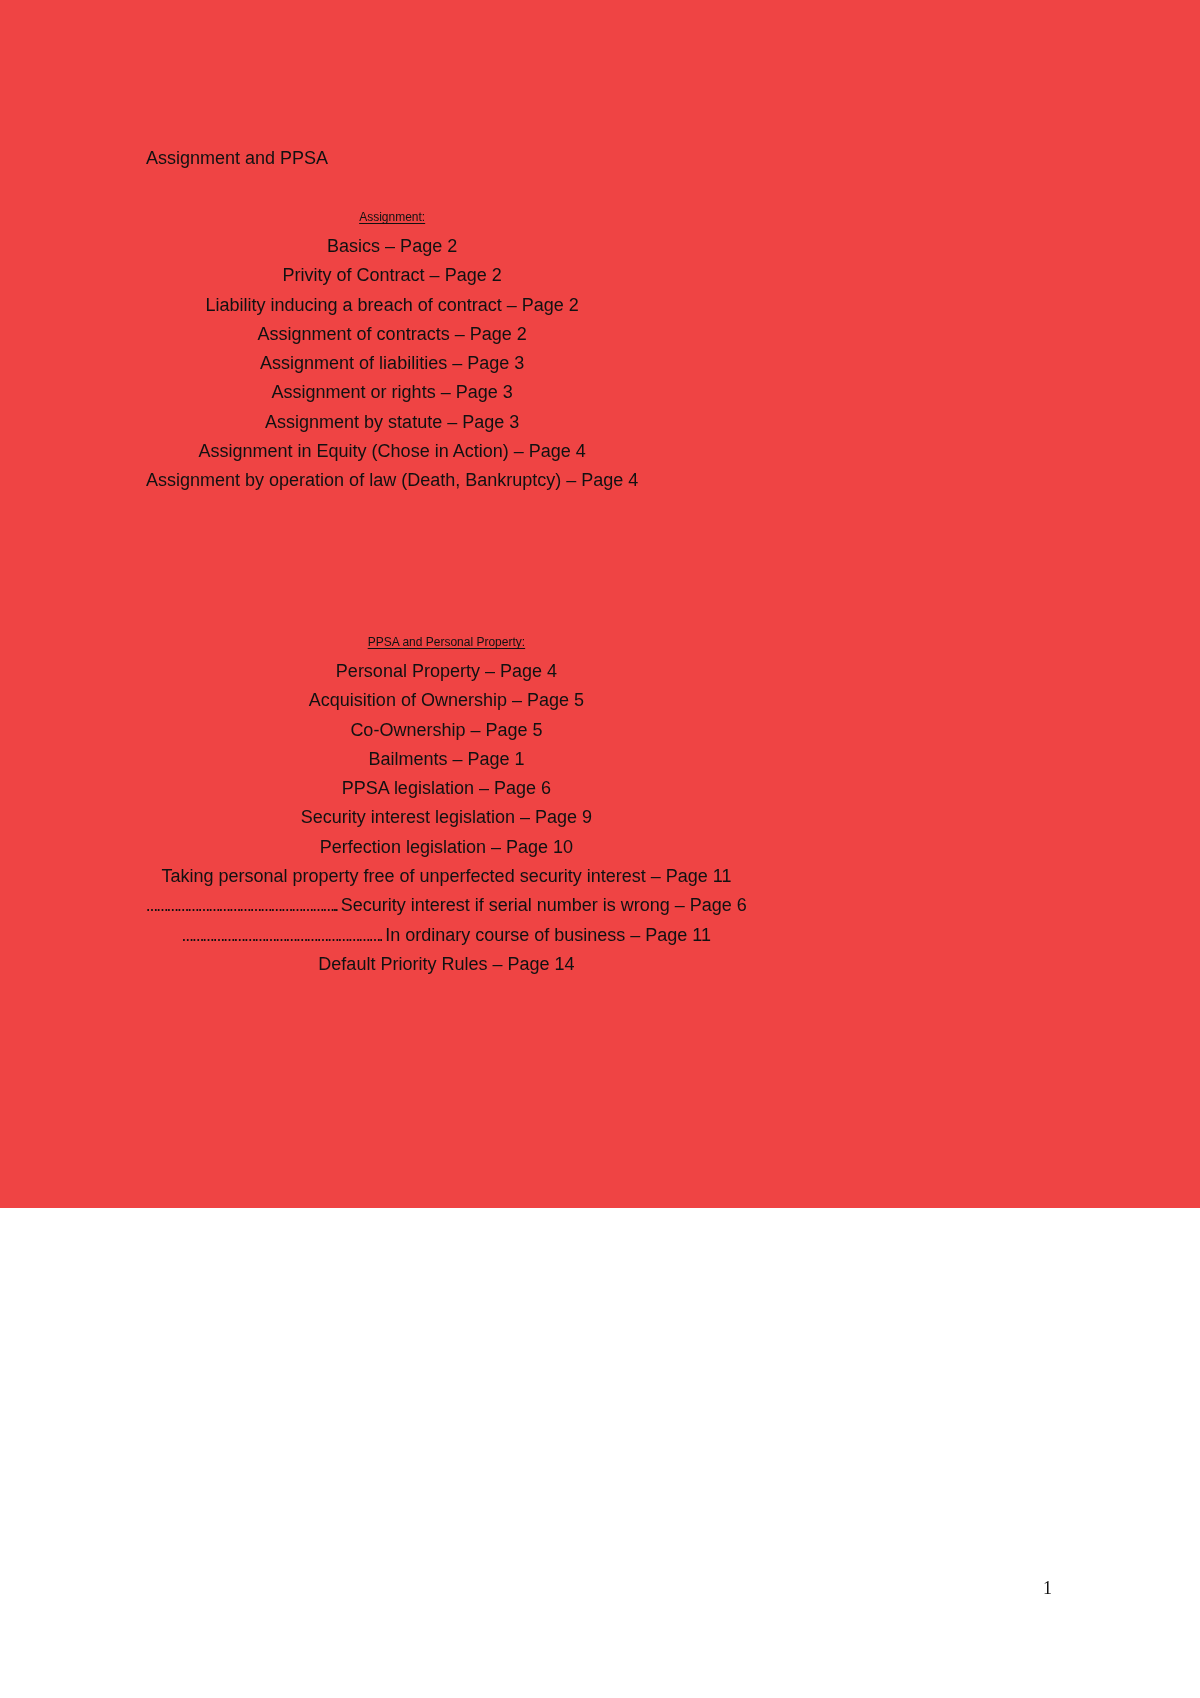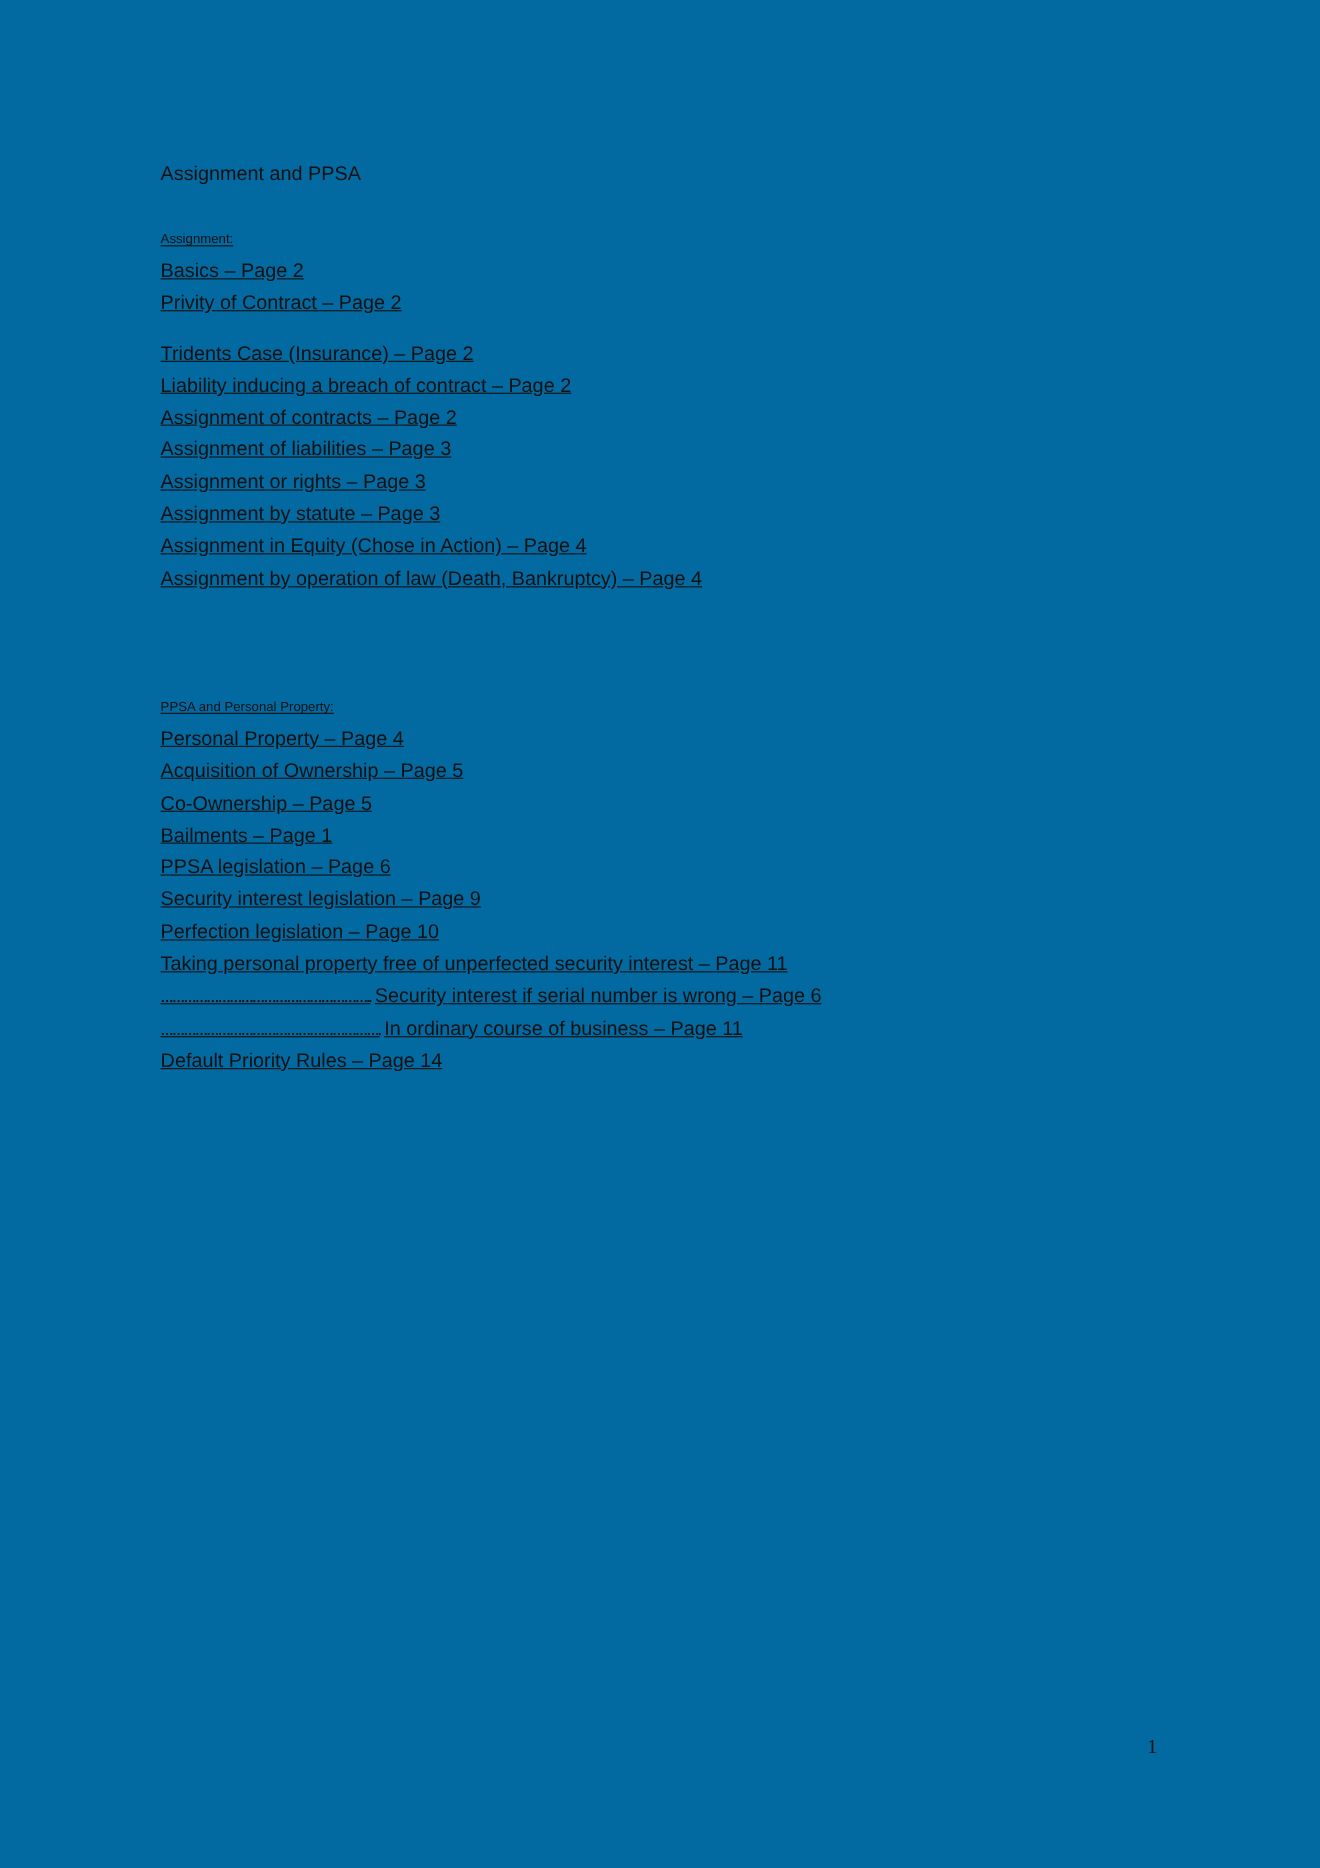--- a/index.html
+++ b/index.html
@@ -12,22 +12,23 @@
       height: 1698px;
       position: relative;
       overflow: hidden;
       font-family: "Liberation Sans", "DejaVu Sans", sans-serif;
       color: #111111;
     }
     .page {
       position: absolute;
       left: 0; top: 0;
       width: 1200px;
-      height: 1698px;
-      background: #0369a1;
+      height: 1208px;
+      background: #ef4444;
+      text-align: center;
     }
     .doc-title {
       position: absolute;
       left: 146px;
       top: 147px;
       font-size: 18px;
       line-height: 22px;
       white-space: nowrap;
     }
     .section {
@@ -45,21 +46,20 @@
     .toc-list {
       list-style: none;
       margin: 0;
       padding: 0;
     }
     .toc-item {
       font-size: 18px;
       line-height: 22px;
       height: 29.3px;
       white-space: nowrap;
-      text-decoration: underline;
     }
     .toc-item.gap-before {
       margin-top: 16px;
     }
     .toc-item .leader {
       letter-spacing: -1.6px;
       font-weight: bold;
       font-size: 12px;
       vertical-align: baseline;
       margin-right: 4px;
@@ -78,21 +78,20 @@
 
 <div class="page">
 
   <div class="doc-title">Assignment and PPSA</div>
 
   <div class="section" style="top:206px;">
     <div class="section-heading">Assignment:</div>
     <ul class="toc-list">
       <li class="toc-item"><span>Basics – Page 2</span></li>
       <li class="toc-item"><span>Privity of Contract – Page 2</span></li>
-      <li class="toc-item gap-before"><span>Tridents Case (Insurance) – Page 2</span></li>
       <li class="toc-item"><span>Liability inducing a breach of contract – Page 2</span></li>
       <li class="toc-item"><span>Assignment of contracts – Page 2</span></li>
       <li class="toc-item"><span>Assignment of liabilities – Page 3</span></li>
       <li class="toc-item"><span>Assignment or rights – Page 3</span></li>
       <li class="toc-item"><span>Assignment by statute – Page 3</span></li>
       <li class="toc-item"><span>Assignment in Equity (Chose in Action) – Page 4</span></li>
       <li class="toc-item"><span>Assignment by operation of law (Death, Bankruptcy) – Page 4</span></li>
     </ul>
   </div>
 

